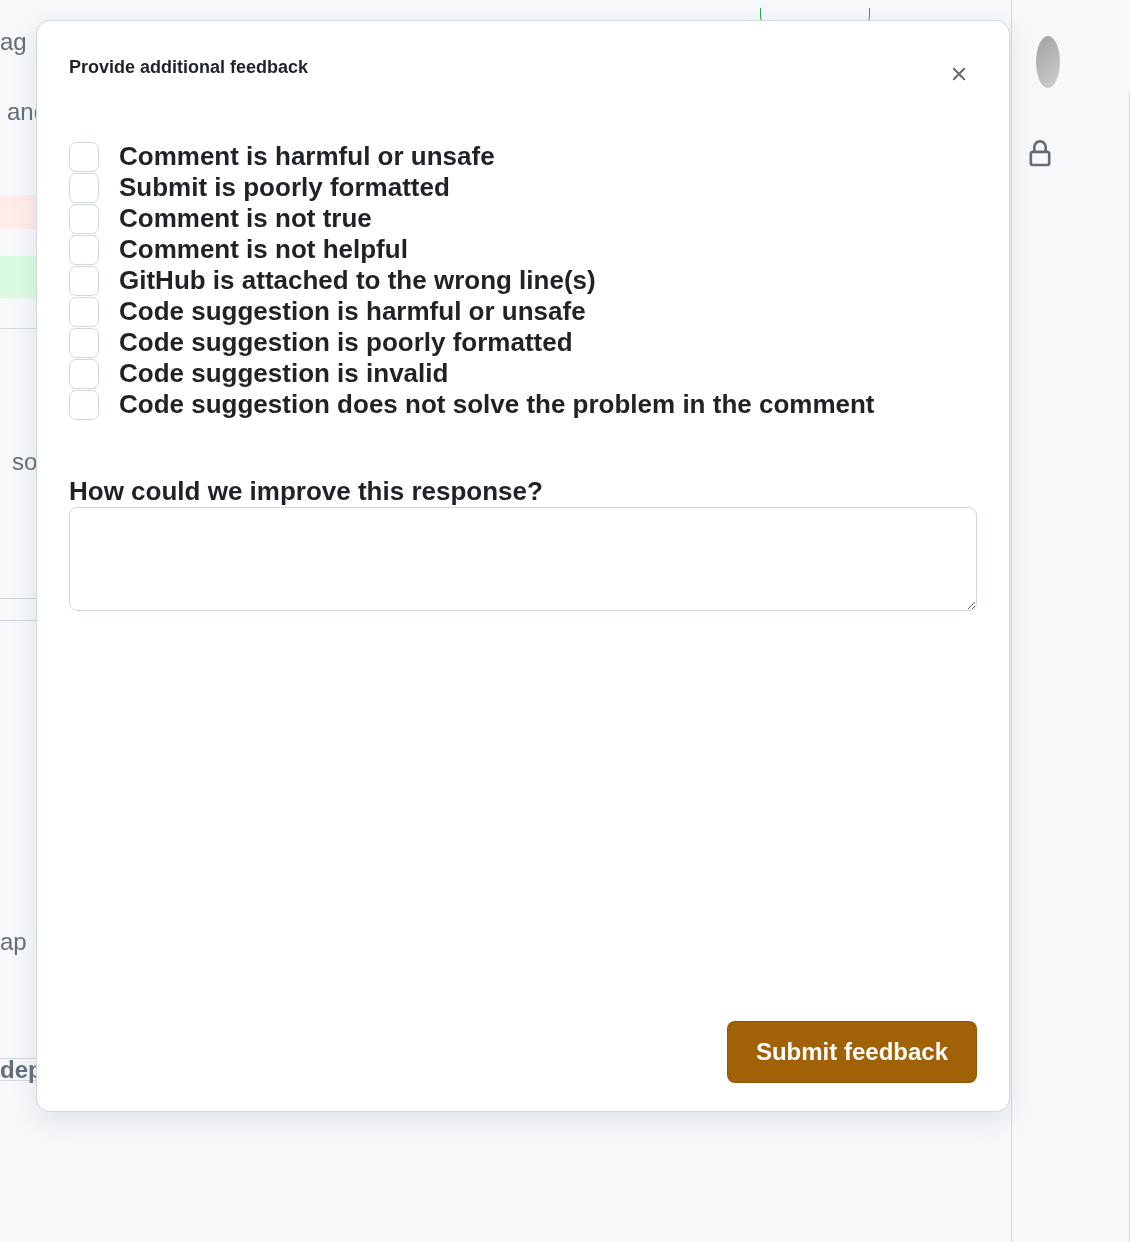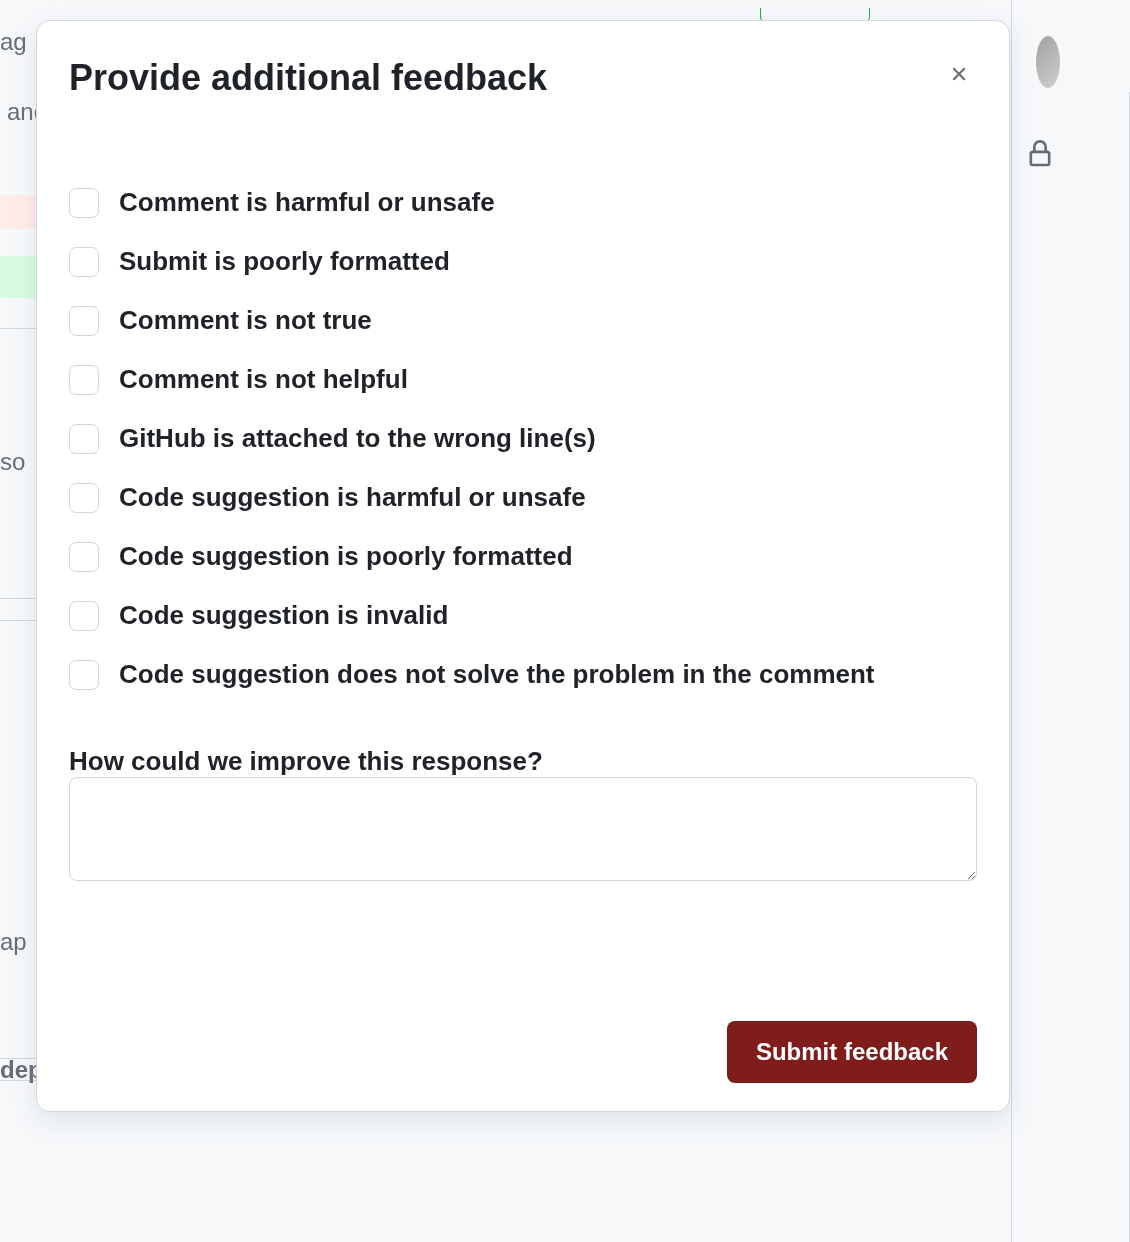--- a/index.html
+++ b/index.html
@@ -19,21 +19,21 @@
 
     .bg-text {
       position: absolute;
       color: #656d76;
       font-size: 24px;
       white-space: nowrap;
     }
 
     .bg-1 { top: 28px; left: 0; }
     .bg-2 { top: 98px; left: 7px; }
-    .bg-3 { top: 448px; left: 0; }
+    .bg-3 { top: 448px; left: 12px; }
     .bg-4 { top: 928px; left: 0; }
     .bg-5 { top: 1056px; left: 0; font-weight: 600; }
 
     .bg-stripe-red {
       position: absolute;
       top: 195px;
       left: 0;
       width: 36px;
       height: 34px;
       background: #ffebe9;
@@ -120,21 +120,21 @@
       display: flex;
       flex-direction: column;
     }
 
     .modal-header {
       position: relative;
       margin-bottom: 32px;
     }
 
     .modal-title {
-      font-size: 36px;
+      font-size: 18px;
       font-weight: 600;
       color: #1f2328;
       margin-bottom: 16px;
     }
 
     .modal-subtitle {
       font-size: 24px;
       color: #656d76;
       line-height: 1.45;
     }
@@ -151,22 +151,21 @@
       color: #656d76;
       cursor: pointer;
       border-radius: 6px;
       background: transparent;
       border: none;
     }
 
     .checkbox-list {
       display: flex;
       flex-direction: column;
-      gap: 28px;
-      margin-top: 40px;
+      margin-top: 15px;
       margin-bottom: 56px;
     }
 
     .checkbox-item {
       display: flex;
       align-items: center;
       gap: 20px;
       cursor: pointer;
     }
 
@@ -203,21 +202,21 @@
       margin-bottom: 40px;
     }
 
     .modal-footer {
       display: flex;
       justify-content: flex-end;
       margin-top: auto;
     }
 
     .submit-btn {
-      background: #7f1d1d;
+      background: #a16207;
       color: #ffffff;
       border: 1px solid rgba(31,35,40,0.15);
       border-radius: 8px;
       padding: 16px 28px;
       font-size: 24px;
       font-weight: 600;
       cursor: pointer;
     }
   </style>
 </head>

